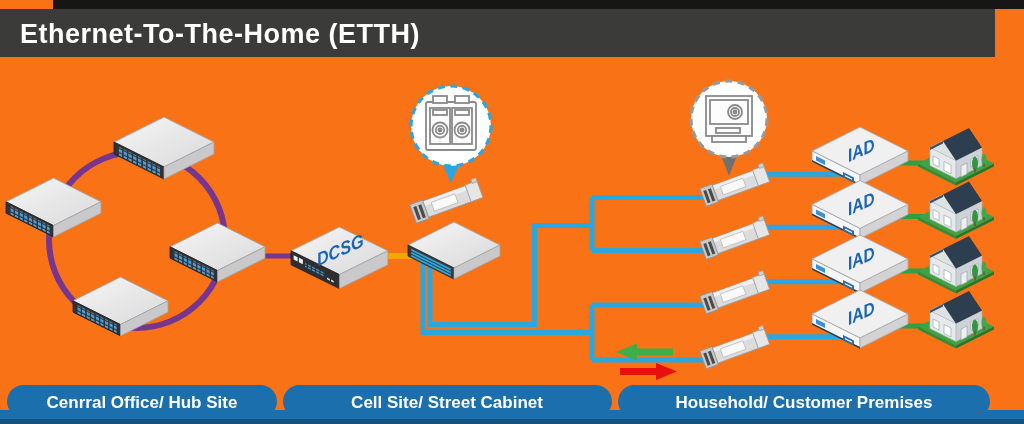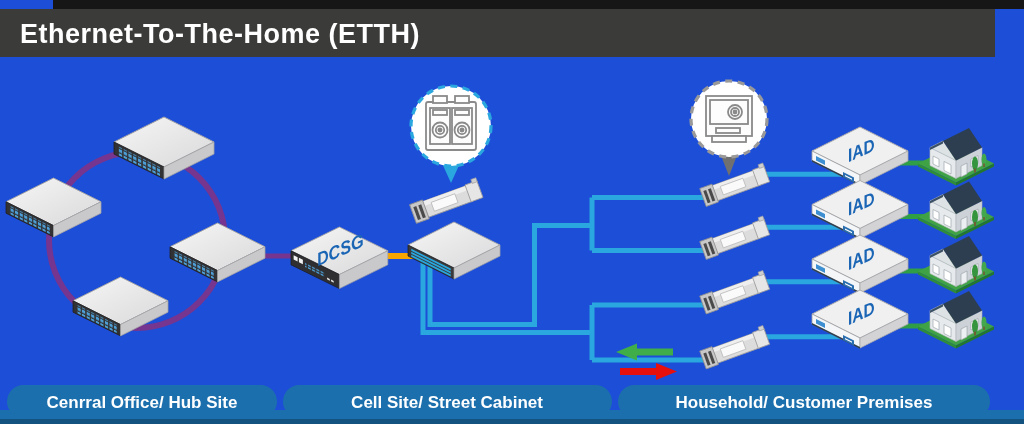--- a/index.html
+++ b/index.html
@@ -1,16 +1,16 @@
 <!DOCTYPE html>
 <html><head>
 <meta charset="utf-8">
 <style>
   html,body{margin:0;padding:0;background:#fff;}
-  .stage{width:1024px;height:424px;position:relative;overflow:hidden;background:#1d4ed8;}
+  .stage{width:1024px;height:424px;position:relative;overflow:hidden;background:#f97316;}
   svg{display:block;}
   text{font-family:"Liberation Sans", sans-serif;}
 </style>
 </head>
 <body>
 
 <div class="stage">
 <svg width="1024" height="424" viewBox="0 0 1024 424" xmlns="http://www.w3.org/2000/svg">
 
   <defs>

